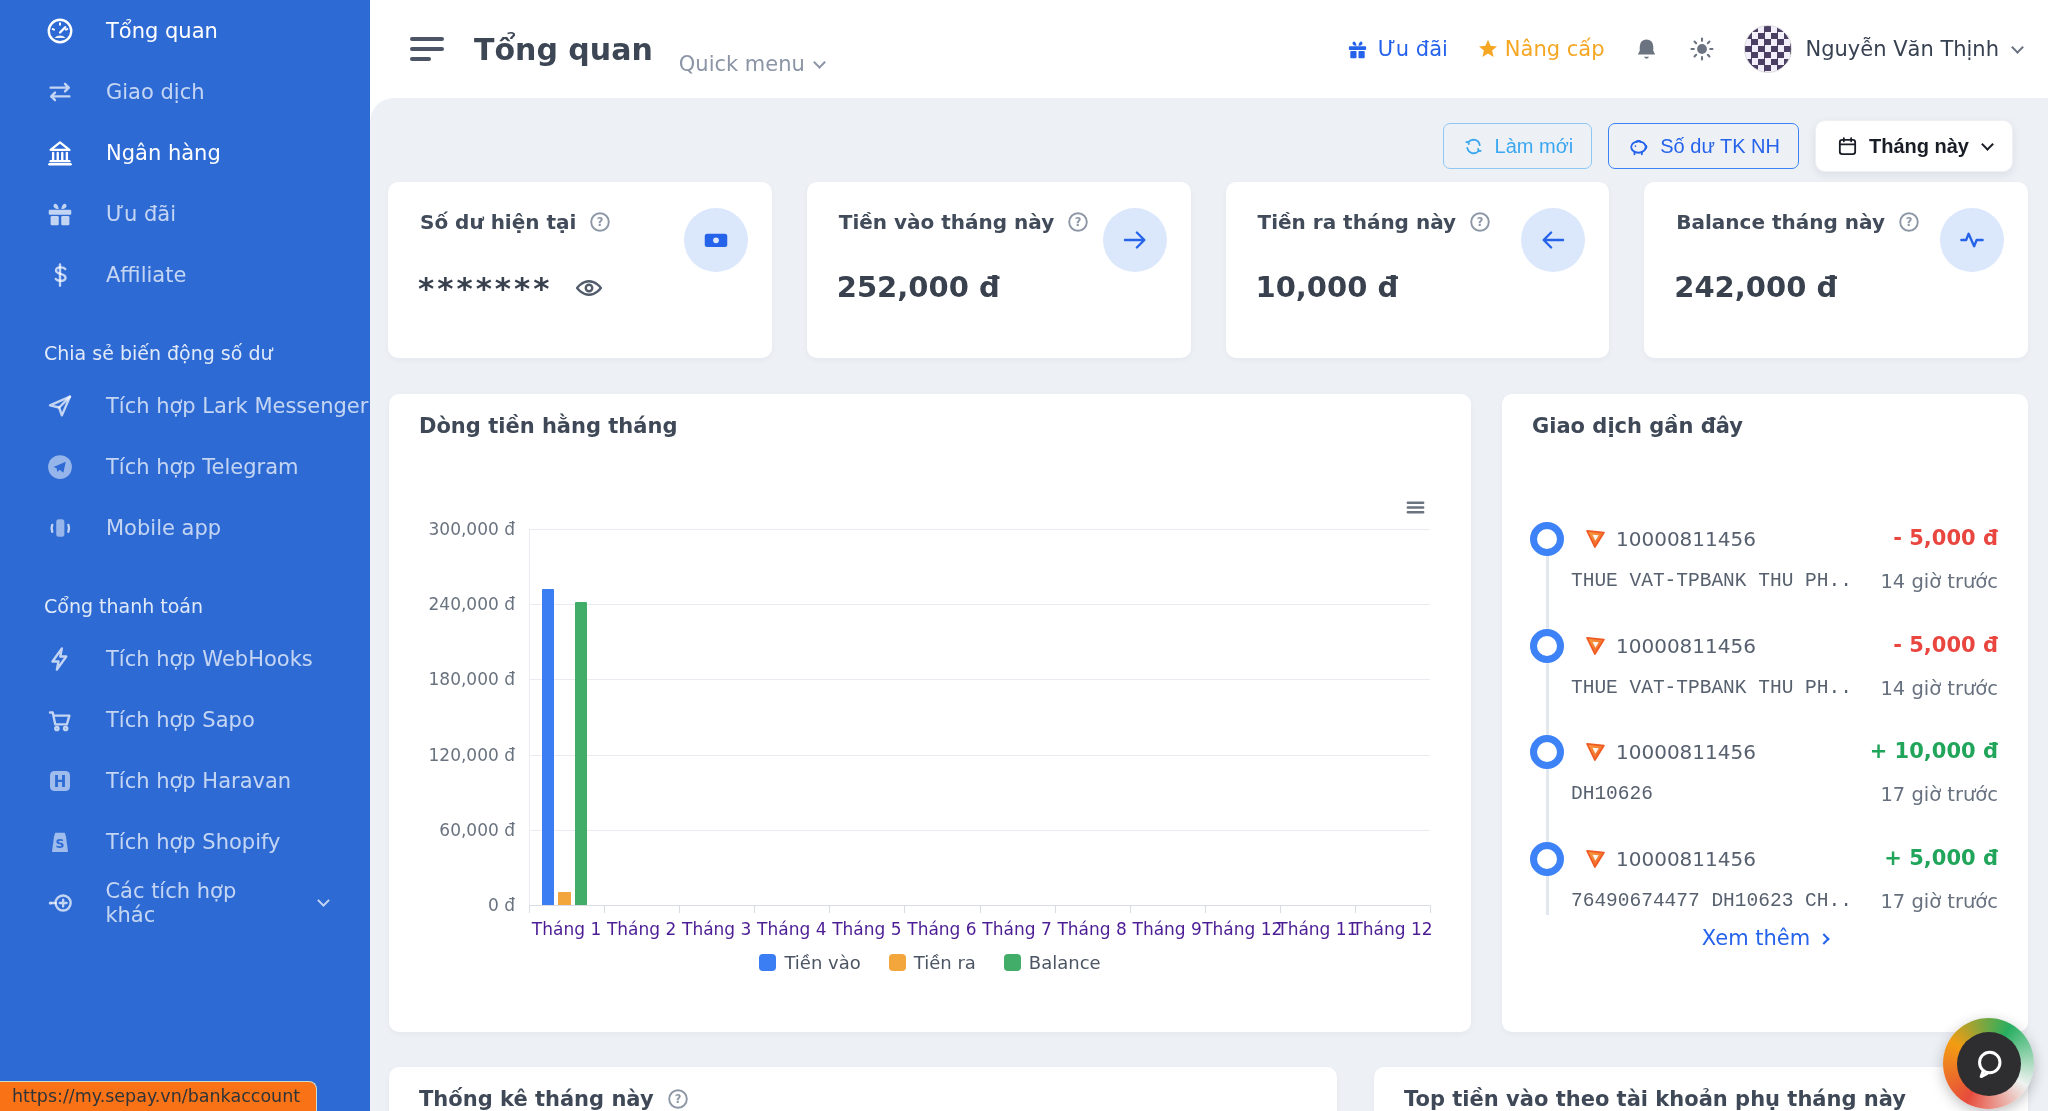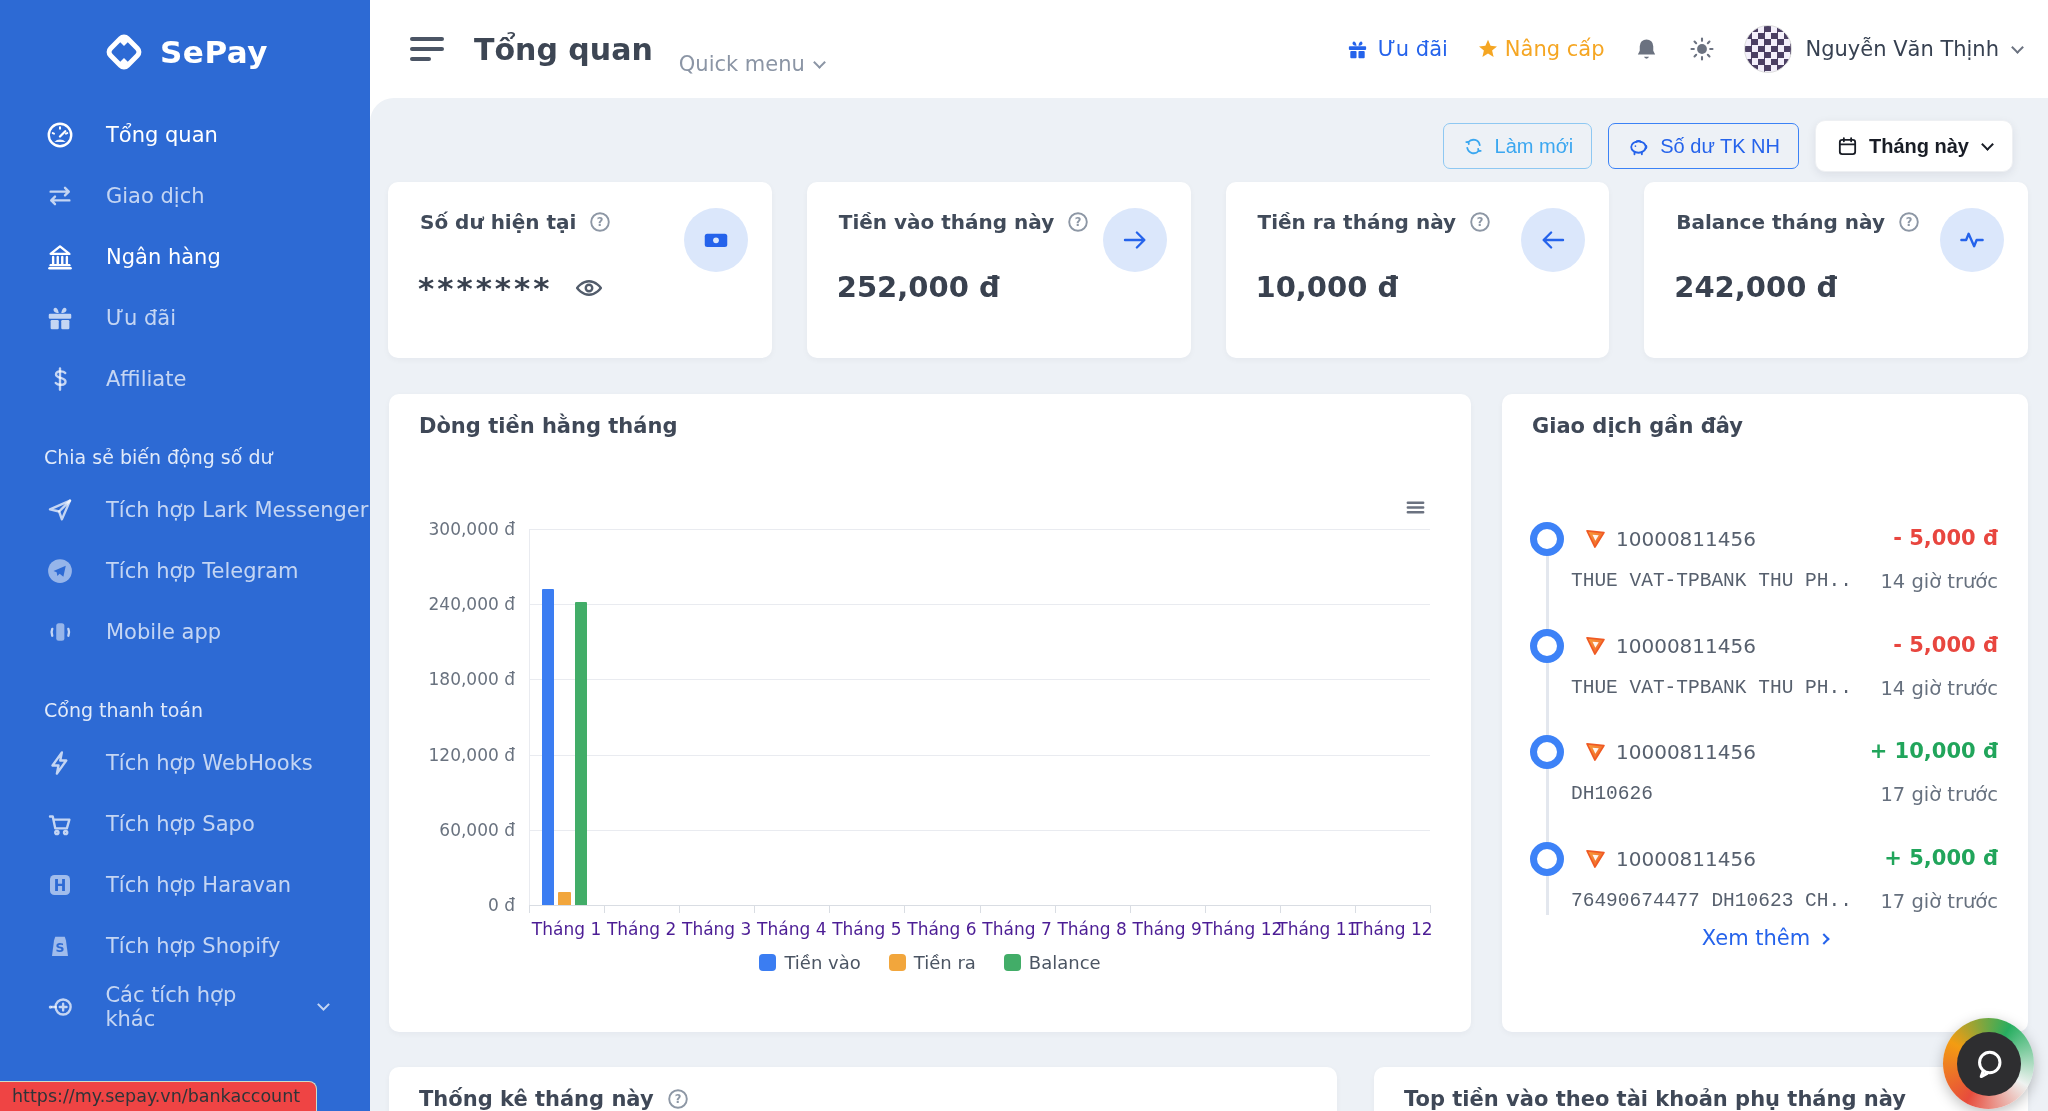--- a/index.html
+++ b/index.html
@@ -86,21 +86,21 @@
   .tx-acc { position:absolute; font-size:20px; color:#57606e; }
   .tx-amount { position:absolute; right:30px; font-size:21px; font-weight:600; }
   .tx-amount.out { color:#e8463f; }
   .tx-amount.in { color:#21a55b;margin-left:23px; }
   .tx-desc { position:absolute; font-size:19.5px; color:#57606e;font-family:Liberation Mono, monospace; }
   .tx-time { position:absolute; right:30px; font-size:19.5px; color:#66707e; }
   .see-more { position:absolute; left:0; right:0; top:532px; display:flex; justify-content:center; align-items:center; gap:10px; color:#2563eb; font-size:21px; cursor:pointer; }
   .see-more .chev { transform:rotate(-45deg); margin-top:2px; width:8px; height:8px; }
 
   
-  .status-bubble { position:absolute; left:0; bottom:0; height:30px; line-height:29px; padding:0 16px 0 12px; background:#ef4444; border:1px solid #cfdcc6; border-left:none; border-bottom:none; border-top-right-radius:8px; font-size:17.5px; color:#2e3438; z-index:20; }
+  .status-bubble { position:absolute; left:0; bottom:0; height:30px; line-height:29px; padding:0 16px 0 12px; background:#f97316; border:1px solid #cfdcc6; border-left:none; border-bottom:none; border-top-right-radius:8px; font-size:17.5px; color:#2e3438; z-index:20; }
 
   
   .chat-fab { position:absolute; left:1943px; top:1018px; width:91px; height:91px; border-radius:50%; background:conic-gradient(from 210deg, #e74c3c, #f39c12, #27ae60, #eef2f0, #e74c3c); display:flex; align-items:center; justify-content:center; box-shadow:0 4px 14px rgba(0,0,0,.25); cursor:pointer; z-index:15; }
   .chat-fab-inner { width:64px; height:64px; border-radius:50%; background:#2e2e30; display:flex; align-items:center; justify-content:center; color:#fff; }
   .chat-fab-inner svg { width:36px; height:36px; }
 </style>
 </head>
 <body>
 
 <svg width="0" height="0" style="position:absolute">
@@ -108,32 +108,20 @@
   <linearGradient id="tpg" x1="0" y1="0" x2="1" y2="1">
     <stop offset="0" stop-color="#f9a13c"></stop>
         <stop offset="1" stop-color="#ef5a24"></stop>
   </linearGradient>
 </defs>
   </svg>
 
 <div class="app">
 
   <aside class="sidebar">
-    <div class="brand">
-      <span style="display:flex">
-          <svg width="44" height="44" viewBox="0 0 44 44">
-            <g transform="rotate(45 22 22)">
-              <rect x="10" y="10" width="24" height="24" rx="5" fill="none" stroke="#fff" stroke-width="5"></rect>
-            </g>
-            <path d="M22 6l5 5-5 5-5-5z" fill="#fff"></path>
-            <path d="M22 28l5 5-5 5-5-5z" fill="#fff"></path>
-          </svg>
-        </span>
-      <span class="brand-name">SePay</span>
-    </div>
     <nav class="side-nav" id="side-nav">
         <div class="side-item bright">
           <span class="ic">
             <svg viewBox="0 0 24 24" fill="none" stroke="currentColor" stroke-width="1.9" stroke-linecap="round" stroke-linejoin="round">
               <circle cx="12" cy="12" r="9"></circle>
               <path d="M12 13.2l4.2-4.2"></path>
               <path d="M6.2 10.5l1 .4M17.8 10.5l-1 .4M12 5.8v1.1" stroke-width="1.6"></path>
               <path d="M7.5 17.5a6.5 6.5 0 0 1 9 0" fill="currentColor" stroke="none" opacity=".9"></path>
             </svg>
           </span>

